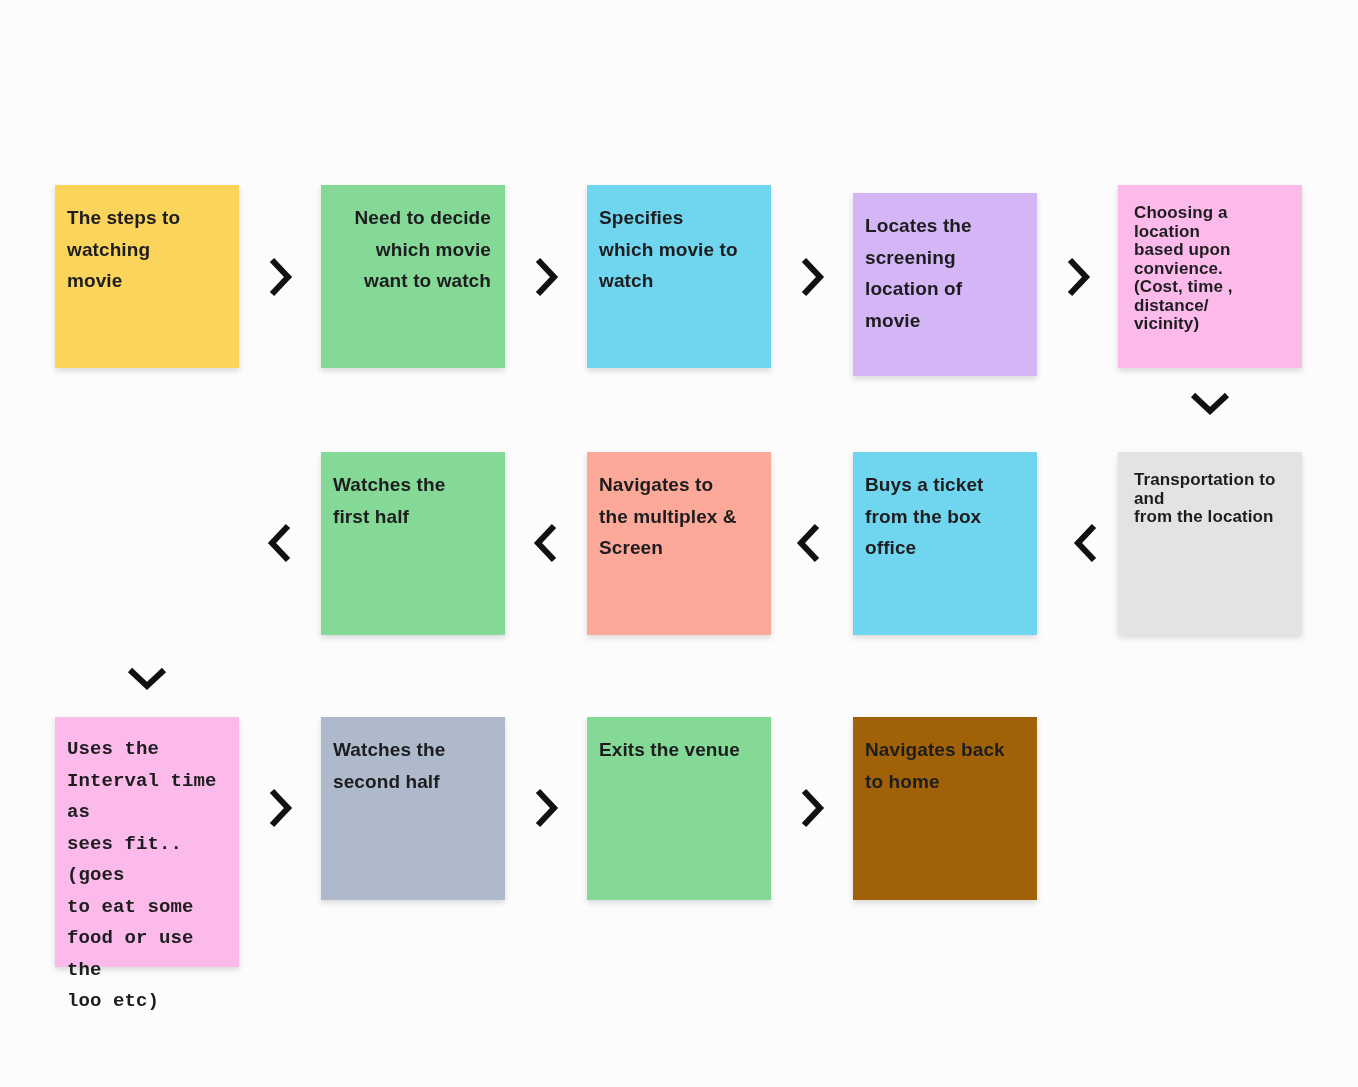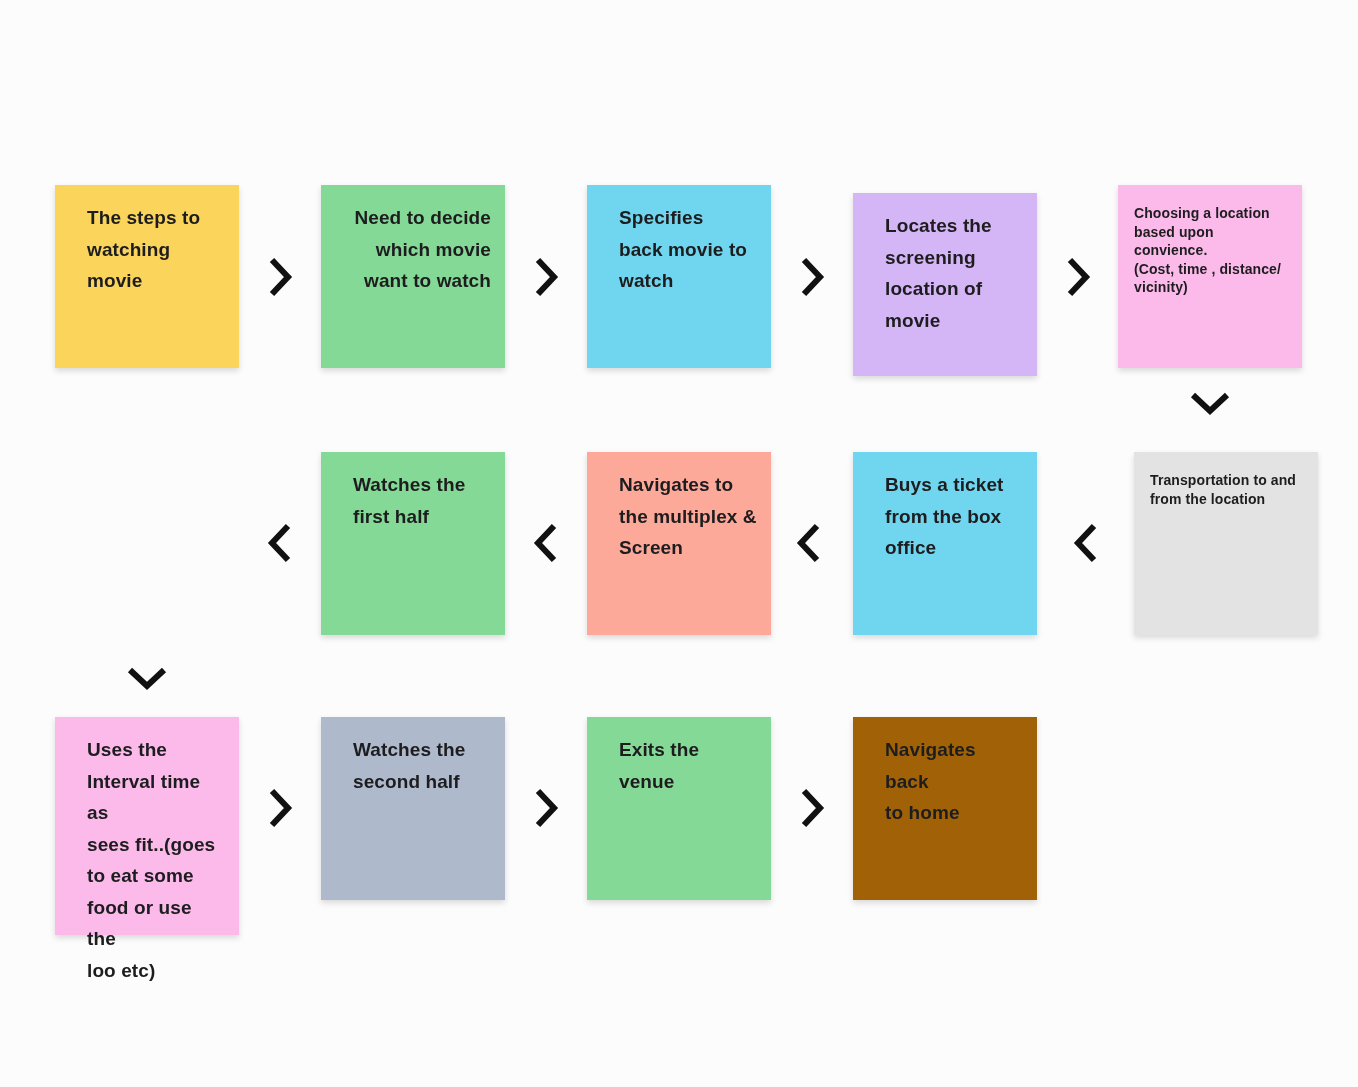--- a/index.html
+++ b/index.html
@@ -15,33 +15,33 @@
   }
   .note {
     position: absolute;
     width: 184px;
     height: 183px;
     box-shadow: 0 3px 6px rgba(0,0,0,0.14);
     box-sizing: border-box;
   }
   .note-text {
     display: block;
-    padding: 17px 14px 0 32px;
+    padding: 17px 14px 0 12px;
     font-weight: 700;
     font-size: 19px;
     line-height: 31.5px;
     white-space: pre-line;
     letter-spacing: 0.1px;
   }
   .note.small .note-text {
     padding: 19px 12px 0 16px;
-    font-size: 14px;
+    font-size: 17px;
     line-height: 18.5px;
   }
-  .note.tall { height: 218px; }
+  .note.tall { height: 250px; font-family: Liberation Mono, monospace; }
   .arrow {
     position: absolute;
     display: block;
   }
   .arrow svg { display: block; }
 </style>
 </head>
 <body>
 
 <div class="board" style="background: rgb(252, 252, 252); color: rgb(29, 29, 31);">
@@ -51,21 +51,21 @@
 watching
 movie</span>
   </div>
   <div class="note" style="left: 321px; top: 185px; background: rgb(133, 217, 150); text-align: right;">
     <span class="note-text">Need to decide
 which movie
 want to watch</span>
   </div>
   <div class="note" style="left: 587px; top: 185px; background: rgb(112, 213, 238);">
     <span class="note-text">Specifies
-back movie to
+which movie to
 watch</span>
   </div>
   <div class="note" style="left: 853px; top: 193px; background: rgb(212, 181, 246);">
     <span class="note-text">Locates the
 screening
 location of
 movie</span>
   </div>
   <div class="note small" style="left: 1118px; top: 185px; background: rgb(251, 186, 234);">
     <span class="note-text">Choosing a location
@@ -108,21 +108,21 @@
   <div class="note" style="left: 853px; top: 452px; background: rgb(112, 213, 238);">
     <span class="note-text">Buys a ticket
 from the box
 office</span>
   </div>
   <div class="note" style="left: 587px; top: 452px; background: rgb(252, 169, 154);">
     <span class="note-text">Navigates to
 the multiplex &amp;
 Screen</span>
   </div>
-  <div class="note small" style="left: 1118px; top: 452px; background: rgb(227, 227, 227); margin-left: 16px;">
+  <div class="note small" style="left: 1118px; top: 452px; background: rgb(227, 227, 227);">
     <span class="note-text">Transportation to and
 from the location</span>
   </div>
 
   <span class="arrow" style="left: 267px; top: 521px; color: rgb(17, 17, 17);">
     <svg width="26" height="44" viewBox="0 0 26 44">
         <path d="M21 5 L5 22 L21 39" fill="none" stroke="currentColor" stroke-width="6"></path>
       </svg>
   </span>
   <span class="arrow" style="left: 533px; top: 521px; color: rgb(17, 17, 17);">

